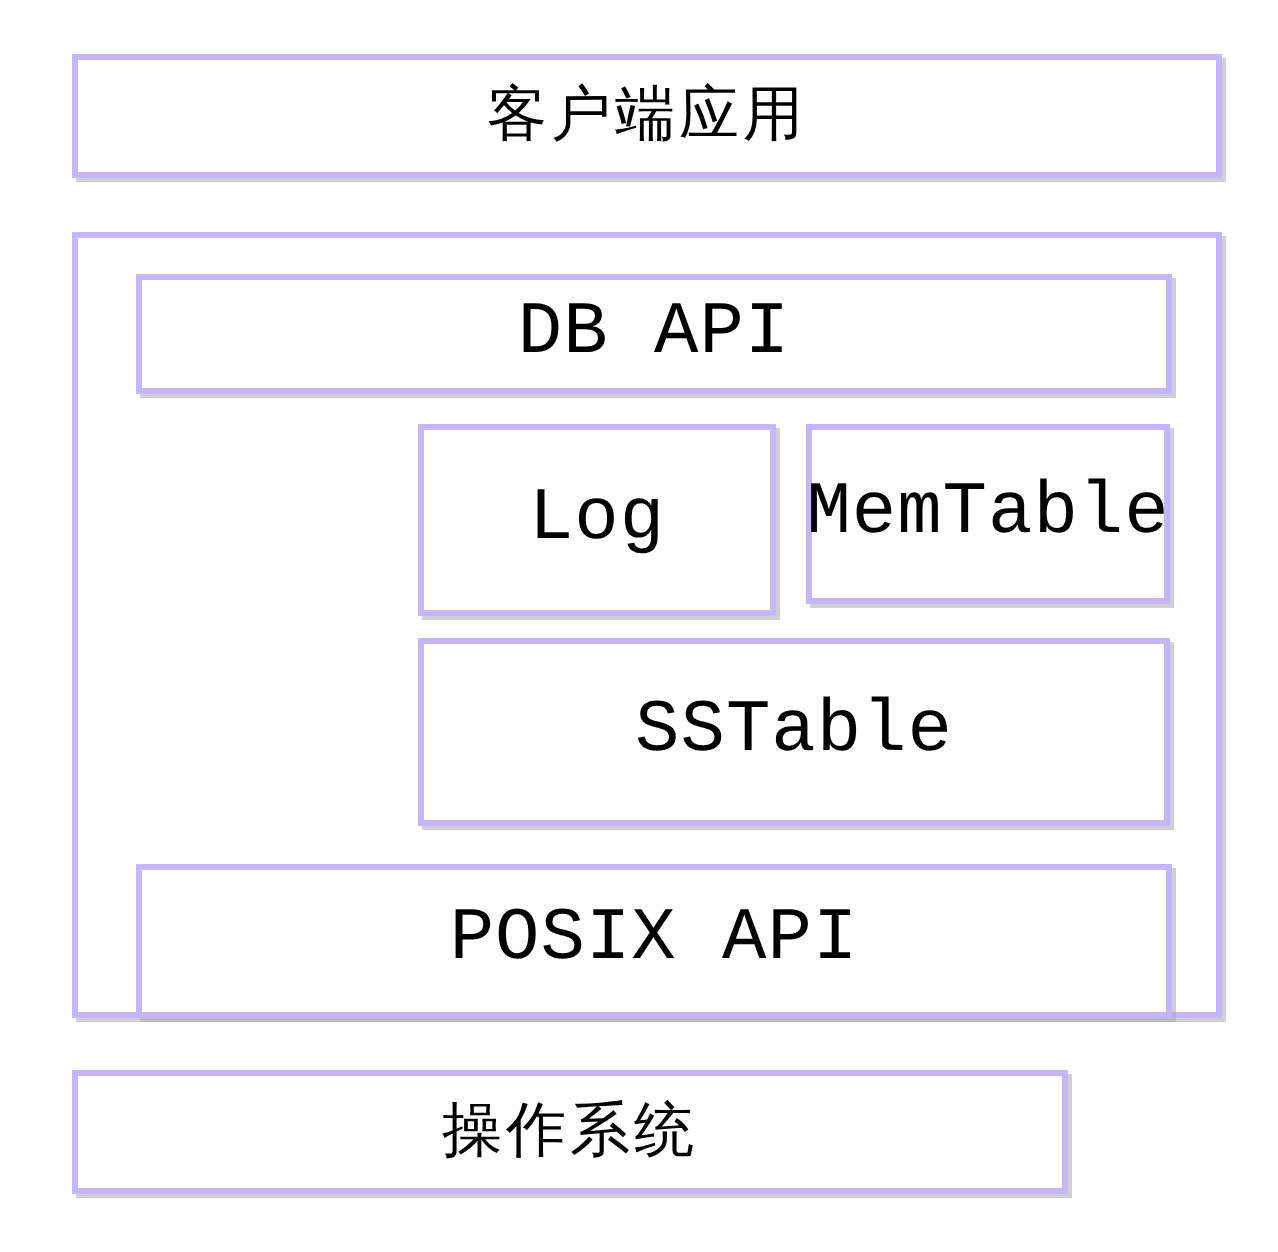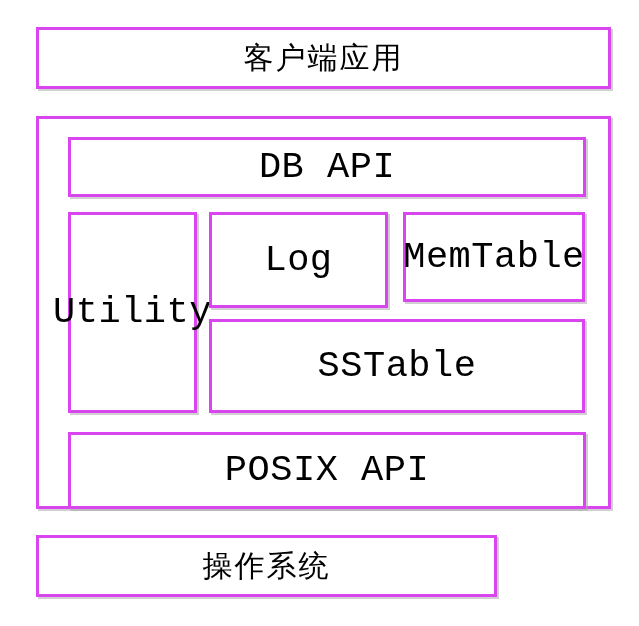--- a/index.html
+++ b/index.html
@@ -20,21 +20,21 @@
     height: 626px;
     background: #ffffff;
     overflow: hidden;
   }
 
   
   .box {
     position: absolute;
     box-sizing: border-box;
     background: #ffffff;
-    border: 3px solid #d946ef;
+    border: 3px solid #c4b5fd;
     box-shadow: 2px 2px 0 0 rgba(170,170,170,0.55);
     display: flex;
     align-items: center;
     justify-content: center;
     text-align: center;
   }
 
   
   .box.container {
     display: block;
@@ -65,40 +65,37 @@
   #client-app-box  { left: 36px;  top: 27px;  width: 575px; height: 62px; }
   #engine-box      { left: 36px;  top: 116px; width: 575px; height: 393px; }
 
   #db-api-box      { left: 29px;  top: 18px;  width: 518px; height: 60px; }
   #utility-box     { left: 29px;  top: 93px;  width: 129px; height: 201px; }
   #log-box         { left: 170px; top: 93px;  width: 179px; height: 96px; }
   #memtable-box    { left: 364px; top: 93px;  width: 182px; height: 90px; }
   #sstable-box     { left: 170px; top: 200px; width: 376px; height: 94px; }
   #posix-api-box   { left: 29px;  top: 313px; width: 518px; height: 77px; }
 
-  #os-box          { left: 36px;  top: 535px; width: 461px; height: 62px; }
+  #os-box          { left: 36px;  top: 535px; width: 498px; height: 62px; }
 </style>
 </head>
 <body>
 
 <div id="diagram">
 
   <div class="box" id="client-app-box">
     <span class="label cjk">客户端应用</span>
   </div>
 
   <div class="box container" id="engine-box">
 
     <div class="box" id="db-api-box">
       <span class="label latin">DB API</span>
     </div>
 
-    <div class="box" id="utility-box">
-      <span class="label latin">Utility</span>
-    </div>
 
     <div class="box" id="log-box">
       <span class="label latin">Log</span>
     </div>
 
     <div class="box" id="sstable-box">
       <span class="label latin">SSTable</span>
     </div>
 
     <div class="box" id="memtable-box">

